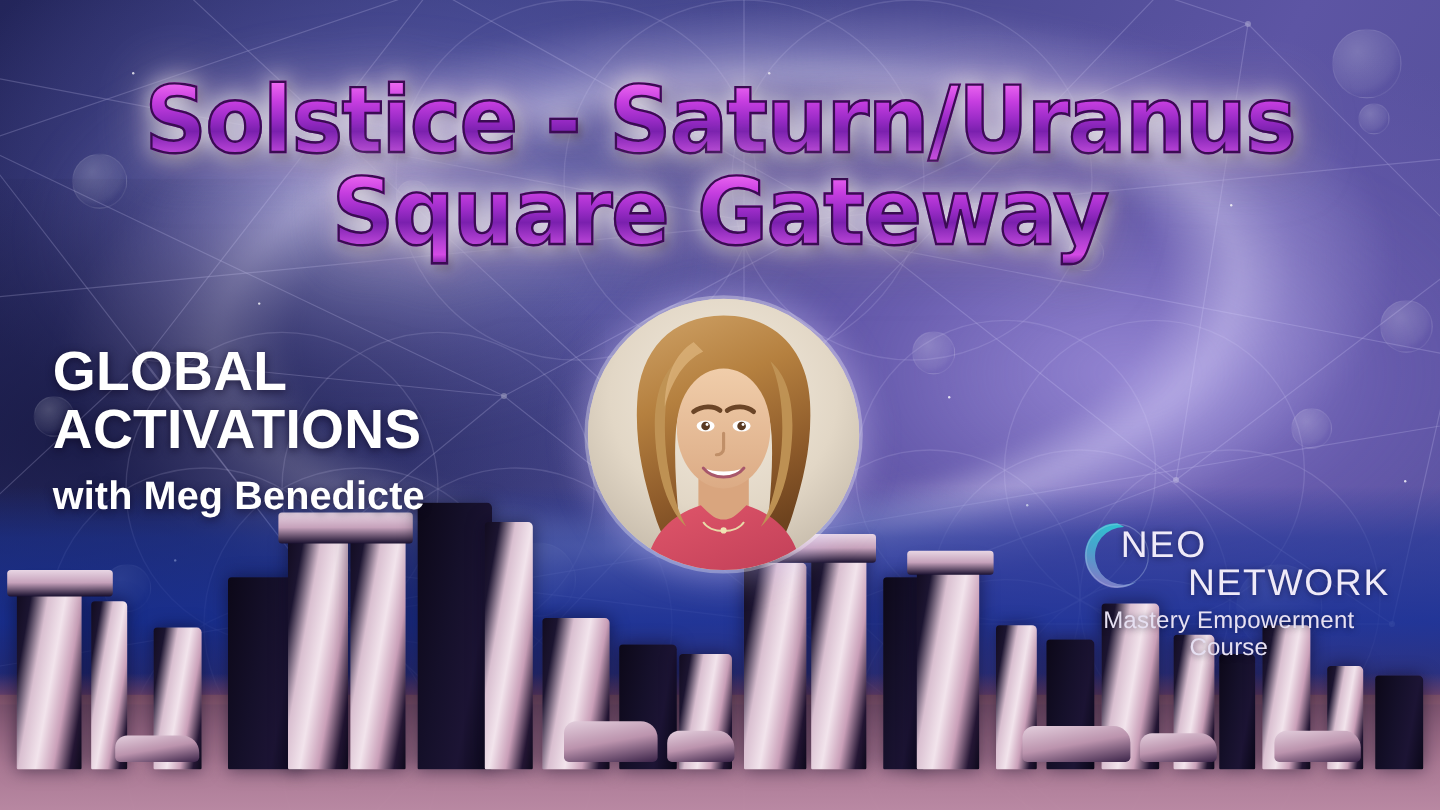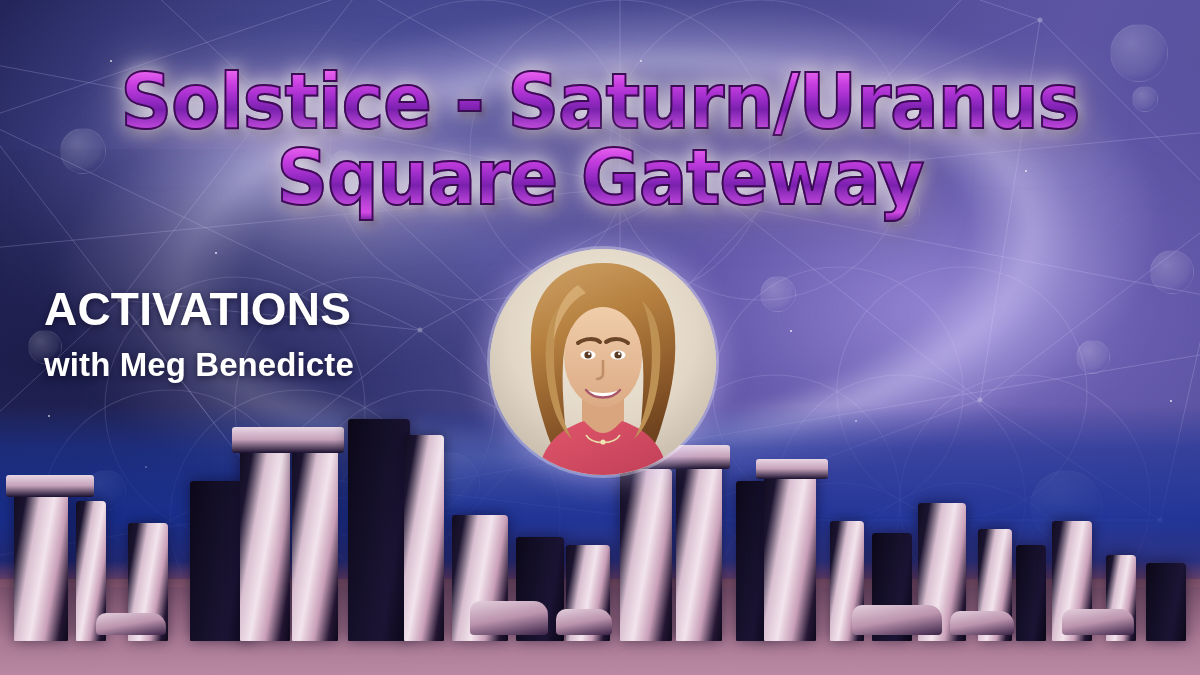--- a/index.html
+++ b/index.html
@@ -317,20 +317,21 @@
     <div class="rubble" style="left:1062px; width:72px;  height:26px;"></div>
     <div class="rubble" style="left:96px;   width:70px;  height:22px;"></div>
   </div>
 
   <div class="title">
     <span class="line"><span class="txt">Solstice - Saturn/Uranus</span></span>
     <span class="line"><span class="txt">Square Gateway</span></span>
   </div>
 
   <div class="left-block">
+    <div class="ga-line">GLOBAL</div>
     <div class="ga-line">ACTIVATIONS</div>
     <div class="with-line">with Meg Benedicte</div>
   </div>
 
   <div class="portrait">
     <svg viewBox="0 0 226 226">
       <defs>
         <radialGradient id="pbg" cx="50%" cy="36%" r="72%">
           <stop offset="0%" stop-color="#f4ece0"></stop>
           <stop offset="58%" stop-color="#e2d7c6"></stop>
@@ -379,14 +380,32 @@
       <path d="M74 52c-10 22-12 54-8 84 4 26 10 44 16 54-14-12-24-40-26-74-2-30 4-52 18-64z" fill="#c09355" opacity=".95"></path>
       <path d="M152 52c10 22 12 54 8 84-4 26-10 44-16 54 14-12 24-40 26-74 2-30-4-52-18-64z" fill="#c09355" opacity=".95"></path>
       <path d="M88 36c-16 10-24 30-24 54 6-22 16-38 32-46z" fill="#dbb279" opacity=".8"></path>
 
       <path d="M96 186c6 10 28 10 34 0" stroke="#e8d9a8" stroke-width="1.6" fill="none"></path>
       <circle cx="113" cy="193" r="2.6" fill="#f0e3b4"></circle>
     </svg>
   </div>
 
 
+  <div class="logo">
+    <div class="logo-mark">
+      <svg viewBox="0 0 62 62">
+        <defs>
+          <linearGradient id="cres" x1="0.5" y1="0" x2="0.2" y2="1">
+            <stop offset="0%" stop-color="#2fc8d2"></stop>
+            <stop offset="45%" stop-color="#48a8cf"></stop>
+            <stop offset="100%" stop-color="#8f78c8"></stop>
+          </linearGradient>
+        </defs>
+        <path d="M31 4a27 27 0 1 0 16 48.8 24 24 0 1 1-10-45.6" fill="url(#cres)" opacity=".95"></path>
+        <circle cx="31" cy="31" r="26" fill="none" stroke="rgba(180,200,235,.35)" stroke-width="1"></circle>
+      </svg>
+    </div>
+    <div class="logo-neo">NEO</div>
+    <div class="logo-network">NETWORK</div>
+    <div class="logo-sub">Mastery Empowerment Course</div>
+  </div>
 
 </div>
 
 </body></html>

